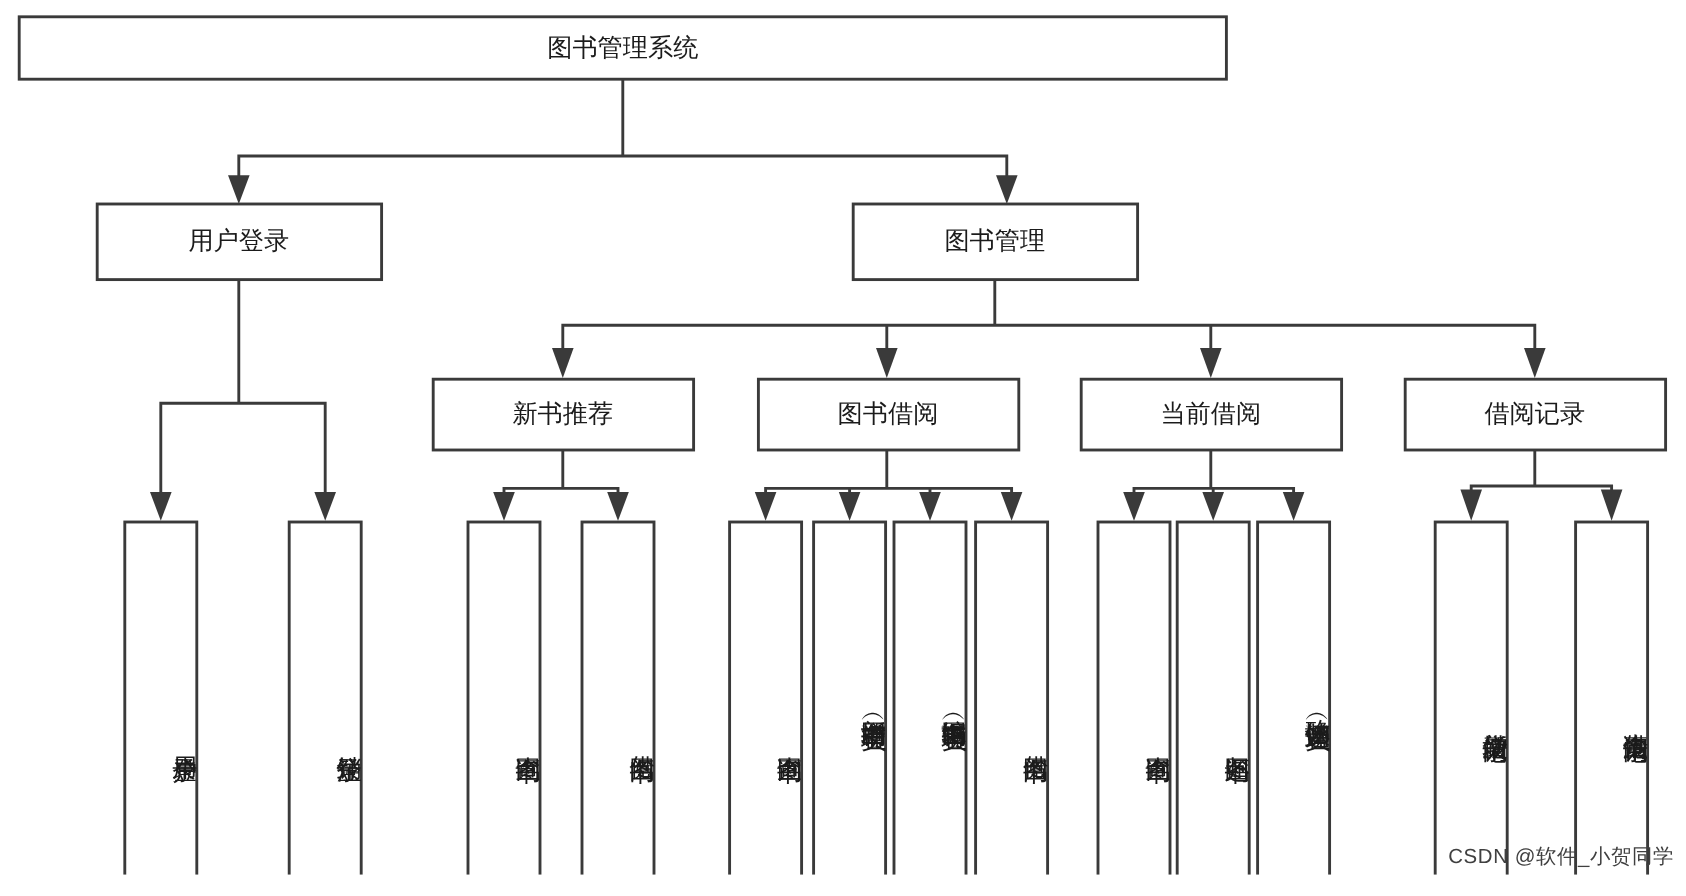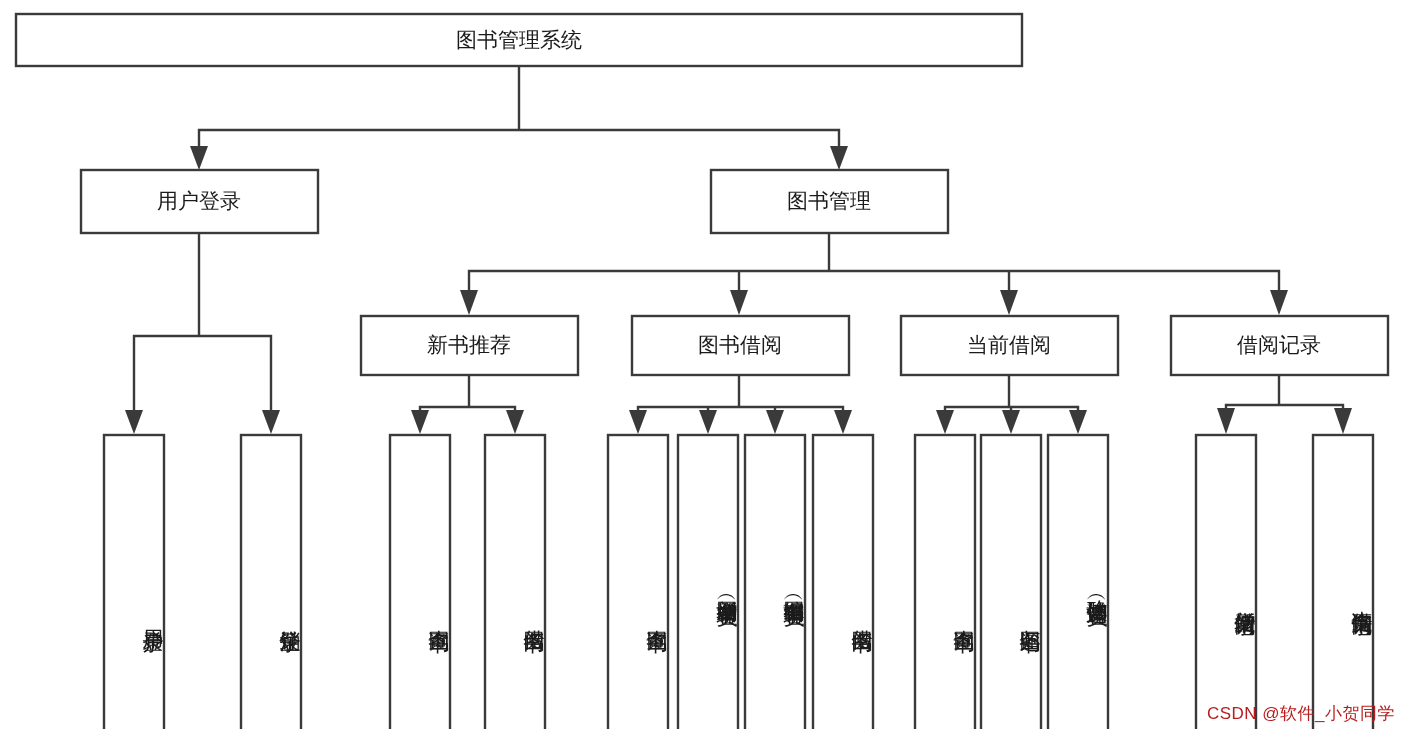--- a/index.html
+++ b/index.html
@@ -60,21 +60,21 @@
     display: flex;
     align-items: flex-start;
     justify-content: center;
     white-space: nowrap;
     pointer-events: none;
   }
   .watermark {
     position: absolute;
     right: 10px;
     bottom: 4px;
-    color: #b91c1c;
+    color: #404040;
     font-family: "Liberation Sans", "DejaVu Sans", sans-serif;
     font-size: 17px;
     letter-spacing: 0.5px;
     white-space: nowrap;
   }
 </style>
 </head>
 <body>
 
 <div id="diagram-root">

